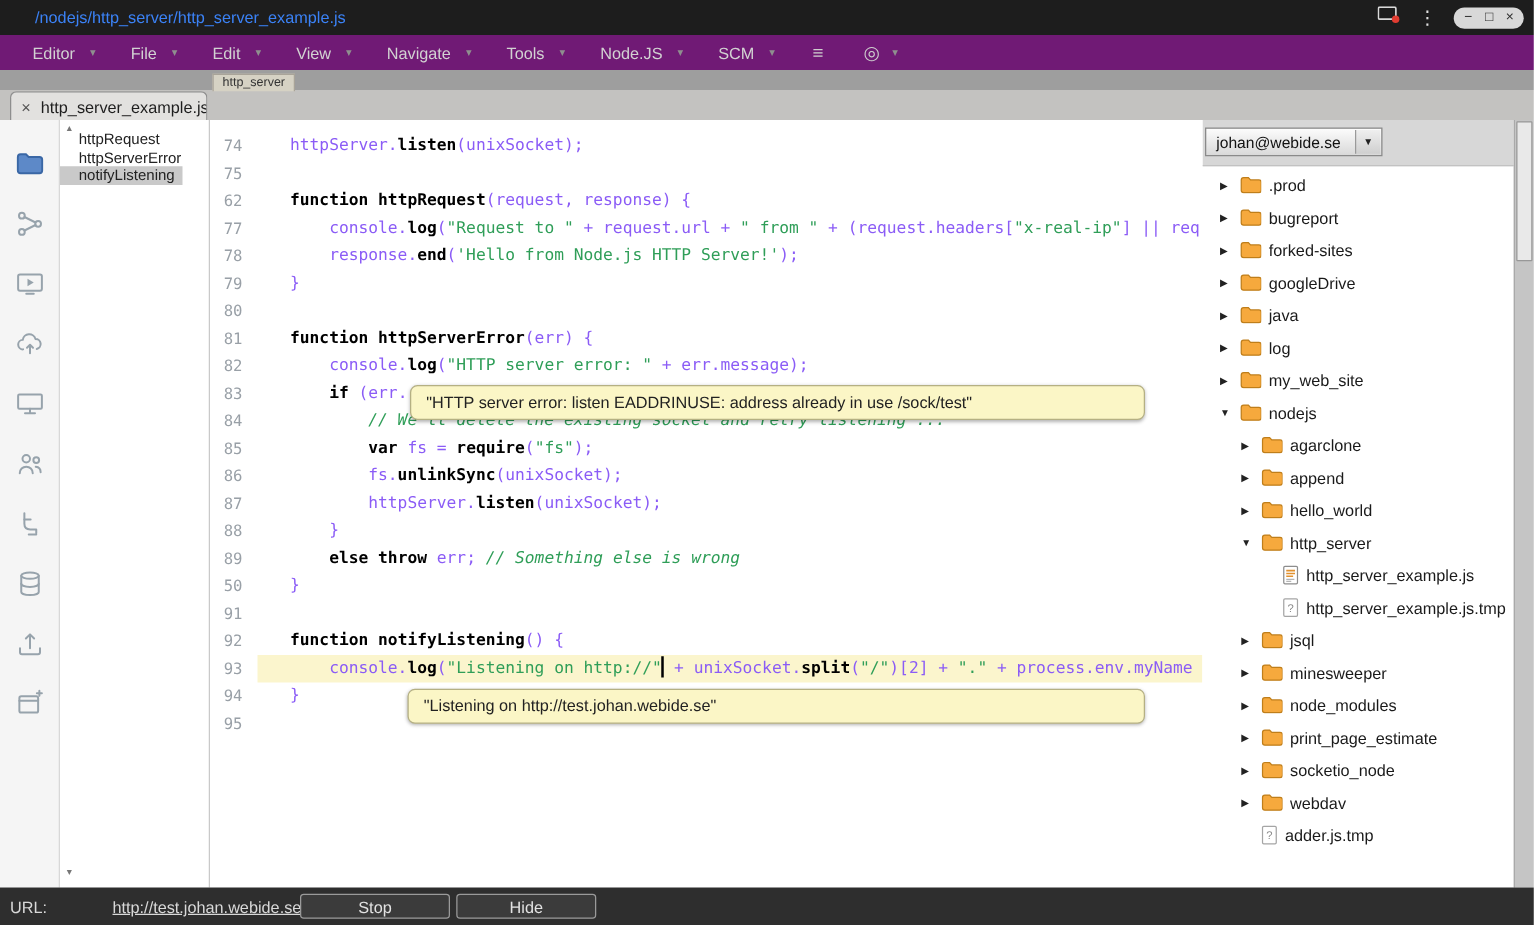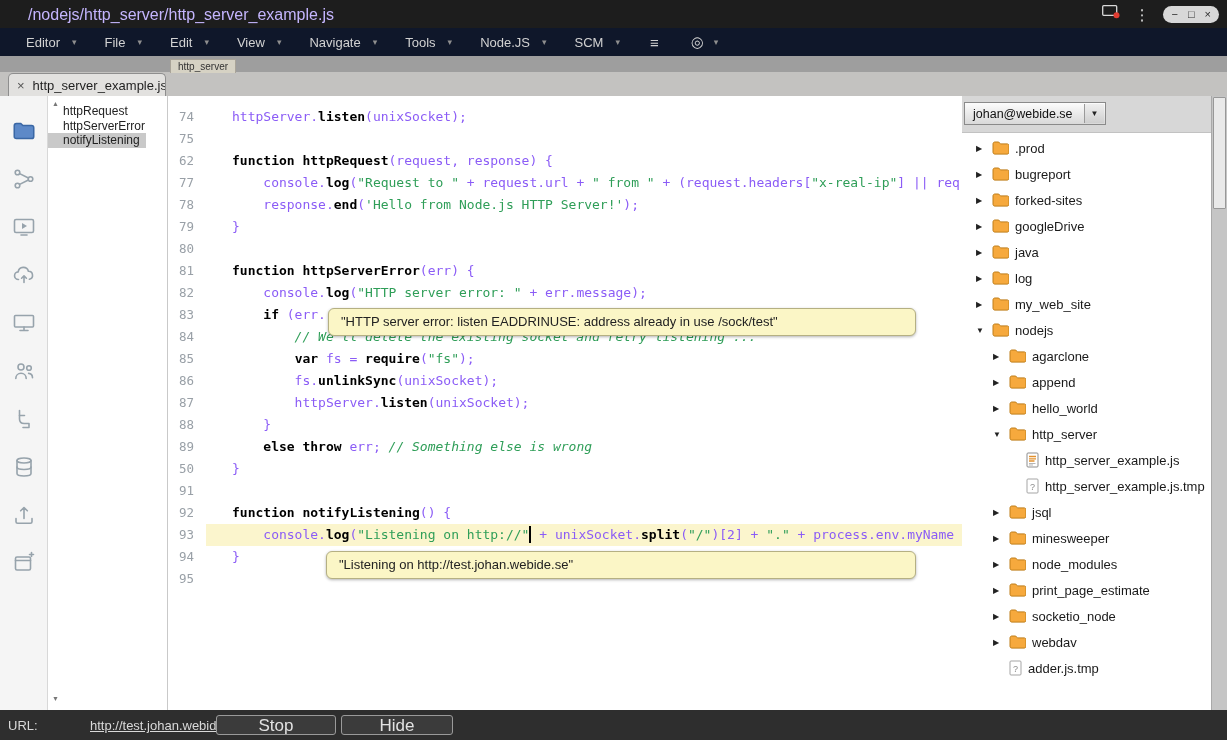--- a/index.html
+++ b/index.html
@@ -1,28 +1,28 @@
 <!DOCTYPE html>
 <html><head>
 <meta charset="utf-8">
 <style>
   html,body{margin:0;padding:0;width:1227px;height:740px;overflow:hidden;
     font-family:"Liberation Sans",sans-serif;background:#fff;}
   .screen{position:absolute;inset:0;width:1227px;height:740px;}
 
   
   .titlebar{position:absolute;left:0;top:0;width:100%;height:28px;background:#1d1d1d;}
-  .wtitle{position:absolute;left:28px;top:6px;font-size:16px;color:#c4b5fd;white-space:nowrap;}
+  .wtitle{position:absolute;left:28px;top:6px;font-size:13px;color:#3b82f6;white-space:nowrap;}
   .tb-right{position:absolute;right:8px;top:0;height:28px;display:flex;align-items:center;gap:14px;}
   .kebab{color:#e0e0e0;font-size:15px;line-height:15px;}
   .winpill{background:#d8d8d8;border-radius:9px;height:17px;display:flex;align-items:center;padding:0 8px;gap:10px;}
   .winpill span{color:#2c2c2c;font-size:11px;line-height:17px;cursor:default;}
 
   
-  .menubar{position:absolute;left:0;top:28px;width:100%;height:28px;background:#0f172a;
+  .menubar{position:absolute;left:0;top:28px;width:100%;height:28px;background:#701a75;
     display:flex;align-items:center;padding-left:12px;box-sizing:border-box;}
   #menu-items{display:flex;height:100%;}
   .menu-item{display:flex;align-items:center;padding:0 14px;font-size:13px;color:#d2d2d2;gap:12px;cursor:default;}
   .marr{color:#8f8f8f;font-size:9px;}
   .menu-icon{padding:0 16px;font-size:15px;color:#cfcfcf;display:flex;gap:10px;align-items:center;cursor:default;}
   .menu-icon .marr{font-size:9px;}
 
   
   .tabstrip{position:absolute;left:0;top:56px;width:100%;height:40px;
     background:linear-gradient(to bottom,#9e9e9e 0,#9e9e9e 16px,#c3c2c0 16px,#c3c2c0 100%);}
@@ -86,21 +86,21 @@
   .vscroll{position:absolute;left:1211px;top:96px;width:16px;height:614px;background:#c5c5c5;
     border-left:1px solid #a9a9a9;box-sizing:border-box;}
   .vscroll .thumb{position:absolute;left:1px;right:1px;top:1px;height:110px;background:#e9e9e9;
     border:1px solid #989898;border-radius:1px;}
 
   
   .bottombar{position:absolute;left:0;top:710px;width:100%;height:30px;background:#2e2e2e;font-size:13px;}
   .urllabel{position:absolute;left:8px;top:8px;color:#d9d9d9;}
   .url{position:absolute;left:42px;top:8px;color:#d9d9d9;text-decoration:underline;cursor:pointer;white-space:nowrap;margin-left:48px;}
   .bbtn{position:absolute;top:5px;height:20px;background:#3b3b3b;border:1px solid #9a9a9a;border-radius:3px;
-    color:#e2e2e2;font-size:17px;font-family:"Liberation Sans",sans-serif;padding:0;cursor:pointer;}
+    color:#e2e2e2;font-size:13px;font-family:"Liberation Sans",sans-serif;padding:0;cursor:pointer;margin-left:24px;}
   .stop{left:216px;width:120px;}
   .hide{left:341px;width:112px;}
 </style>
 </head>
 <body>
 
 <div class="screen">
 
   <div class="titlebar">
     <span class="wtitle">/nodejs/http_server/http_server_example.js</span>

